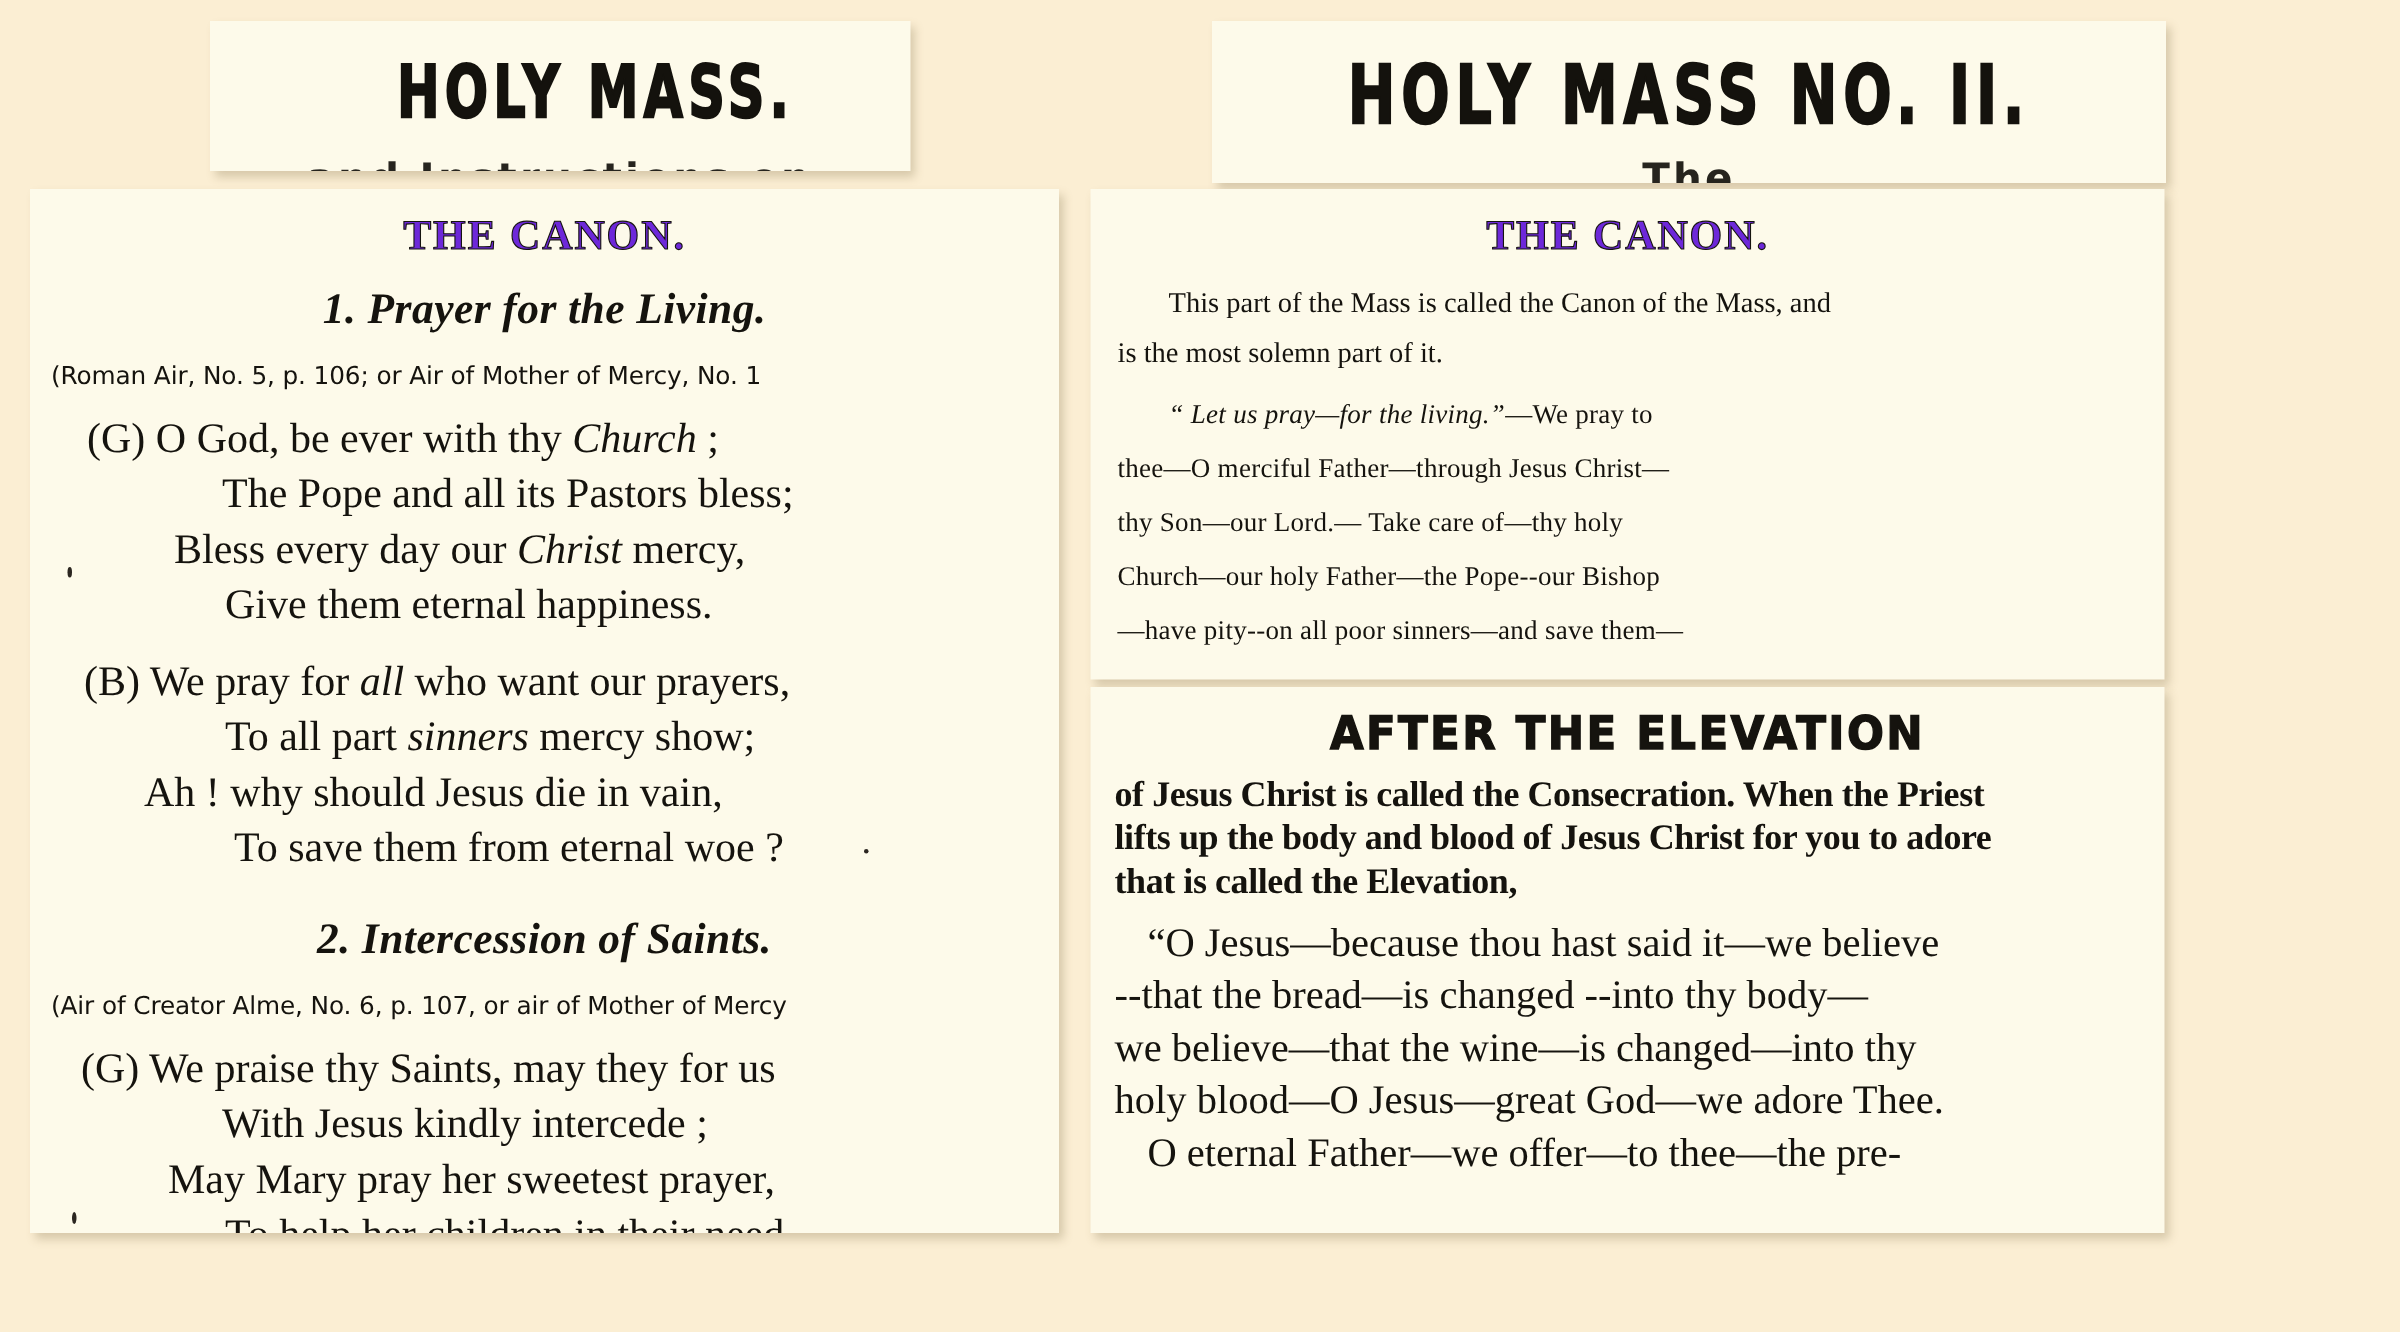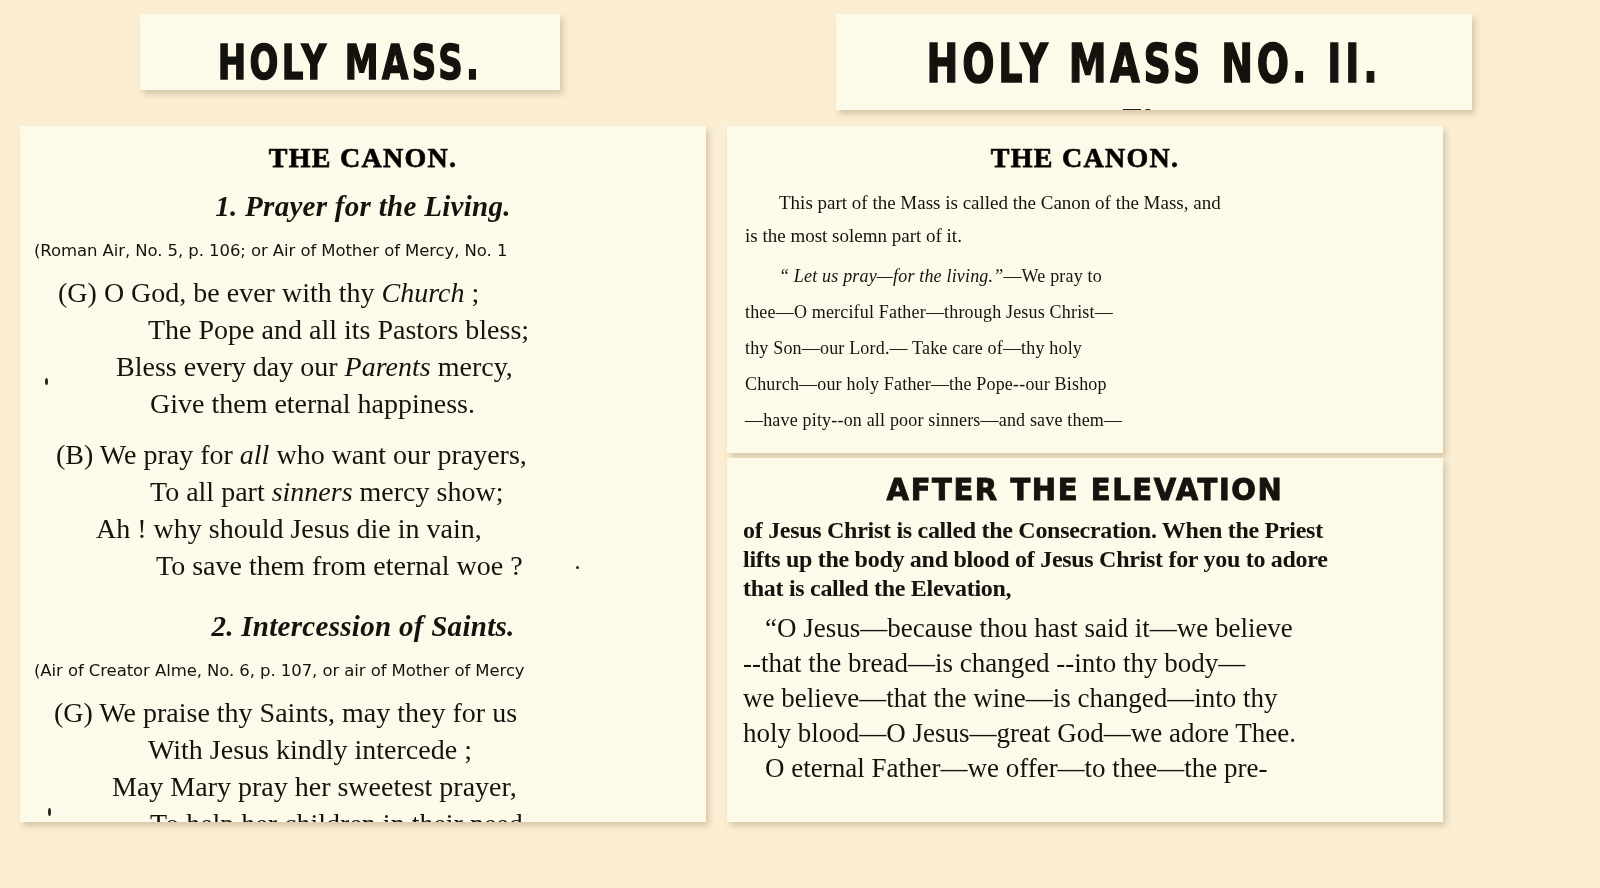--- a/index.html
+++ b/index.html
@@ -50,21 +50,22 @@
     text-align: center;
     white-space: nowrap;
     letter-spacing: 0.08em;
     opacity: 0.92;
   }
 
   #left-title-banner {
     left: 140px;
     top: 14px;
     width: 420px;
-    height: 76px;
+    height: 100px;
+    padding-left: 47px;
   }
   #left-title-banner .banner-title {
     font-size: 34px;
     margin-top: 20px;
   }
   #left-title-banner .banner-ghost-wrap {
     position: absolute;
     left: 0;
     right: 0;
     top: 92px;
@@ -73,22 +74,21 @@
   }
   #left-title-banner .banner-ghost {
     font-size: 27px;
     line-height: 28px;
   }
 
   #right-title-banner {
     left: 808px;
     top: 14px;
     width: 636px;
-    height: 96px;
-    margin-left: 28px;
+    height: 108px;
   }
   #right-title-banner .banner-title {
     font-size: 38px;
     margin-top: 18px;
   }
   #right-title-banner .banner-ghost-wrap {
     position: absolute;
     left: 0;
     right: 0;
     top: 92px;
@@ -107,21 +107,21 @@
     width: 686px;
     height: 696px;
   }
 
   .sec-head {
     text-align: center;
     font-family: "Liberation Serif", "DejaVu Serif", serif;
     font-weight: bold;
     font-size: 28px;
     letter-spacing: 0.045em;
-    color: #000000;
+    color: #6d28d9;
     -webkit-text-stroke: 0.75px #15130e;
     margin: 16px 0 0 0;
   }
 
   .sub-head {
     text-align: center;
     font-style: italic;
     font-weight: bold;
     font-size: 29px;
     color: #15130e;
@@ -263,21 +263,21 @@
 
     <div class="sec-head">THE CANON.</div>
 
     <div class="sub-head">1. Prayer for the Living.</div>
 
     <div class="air-note">(Roman Air, No. 5, p. 106; or Air of Mother of Mercy, No. 1</div>
 
     <div class="stanza s1">
       <span class="vline l1"><span>(G)</span><span> O God, be ever with thy </span><i>Church</i><span> ;</span></span>
       <span class="vline l2">The Pope and all its Pastors bless;</span>
-      <span class="vline l3"><span>Bless  every  day  our </span><i>Parents</i><span> mercy,</span></span>
+      <span class="vline l3"><span>Bless  every  day  our </span><i>Christ</i><span> mercy,</span></span>
       <span class="vline l4">Give them eternal happiness.</span>
     </div>
 
     <div class="stanza s2">
       <span class="vline l1"><span>(B)</span><span> We pray for </span><i>all</i><span> who want our prayers,</span></span>
       <span class="vline l2"><span>To all part </span><i>sinners</i><span> mercy  show;</span></span>
       <span class="vline l3">Ah !  why should Jesus die in vain,</span>
       <span class="vline l4">To save them from eternal woe ?</span>
     </div>
 

